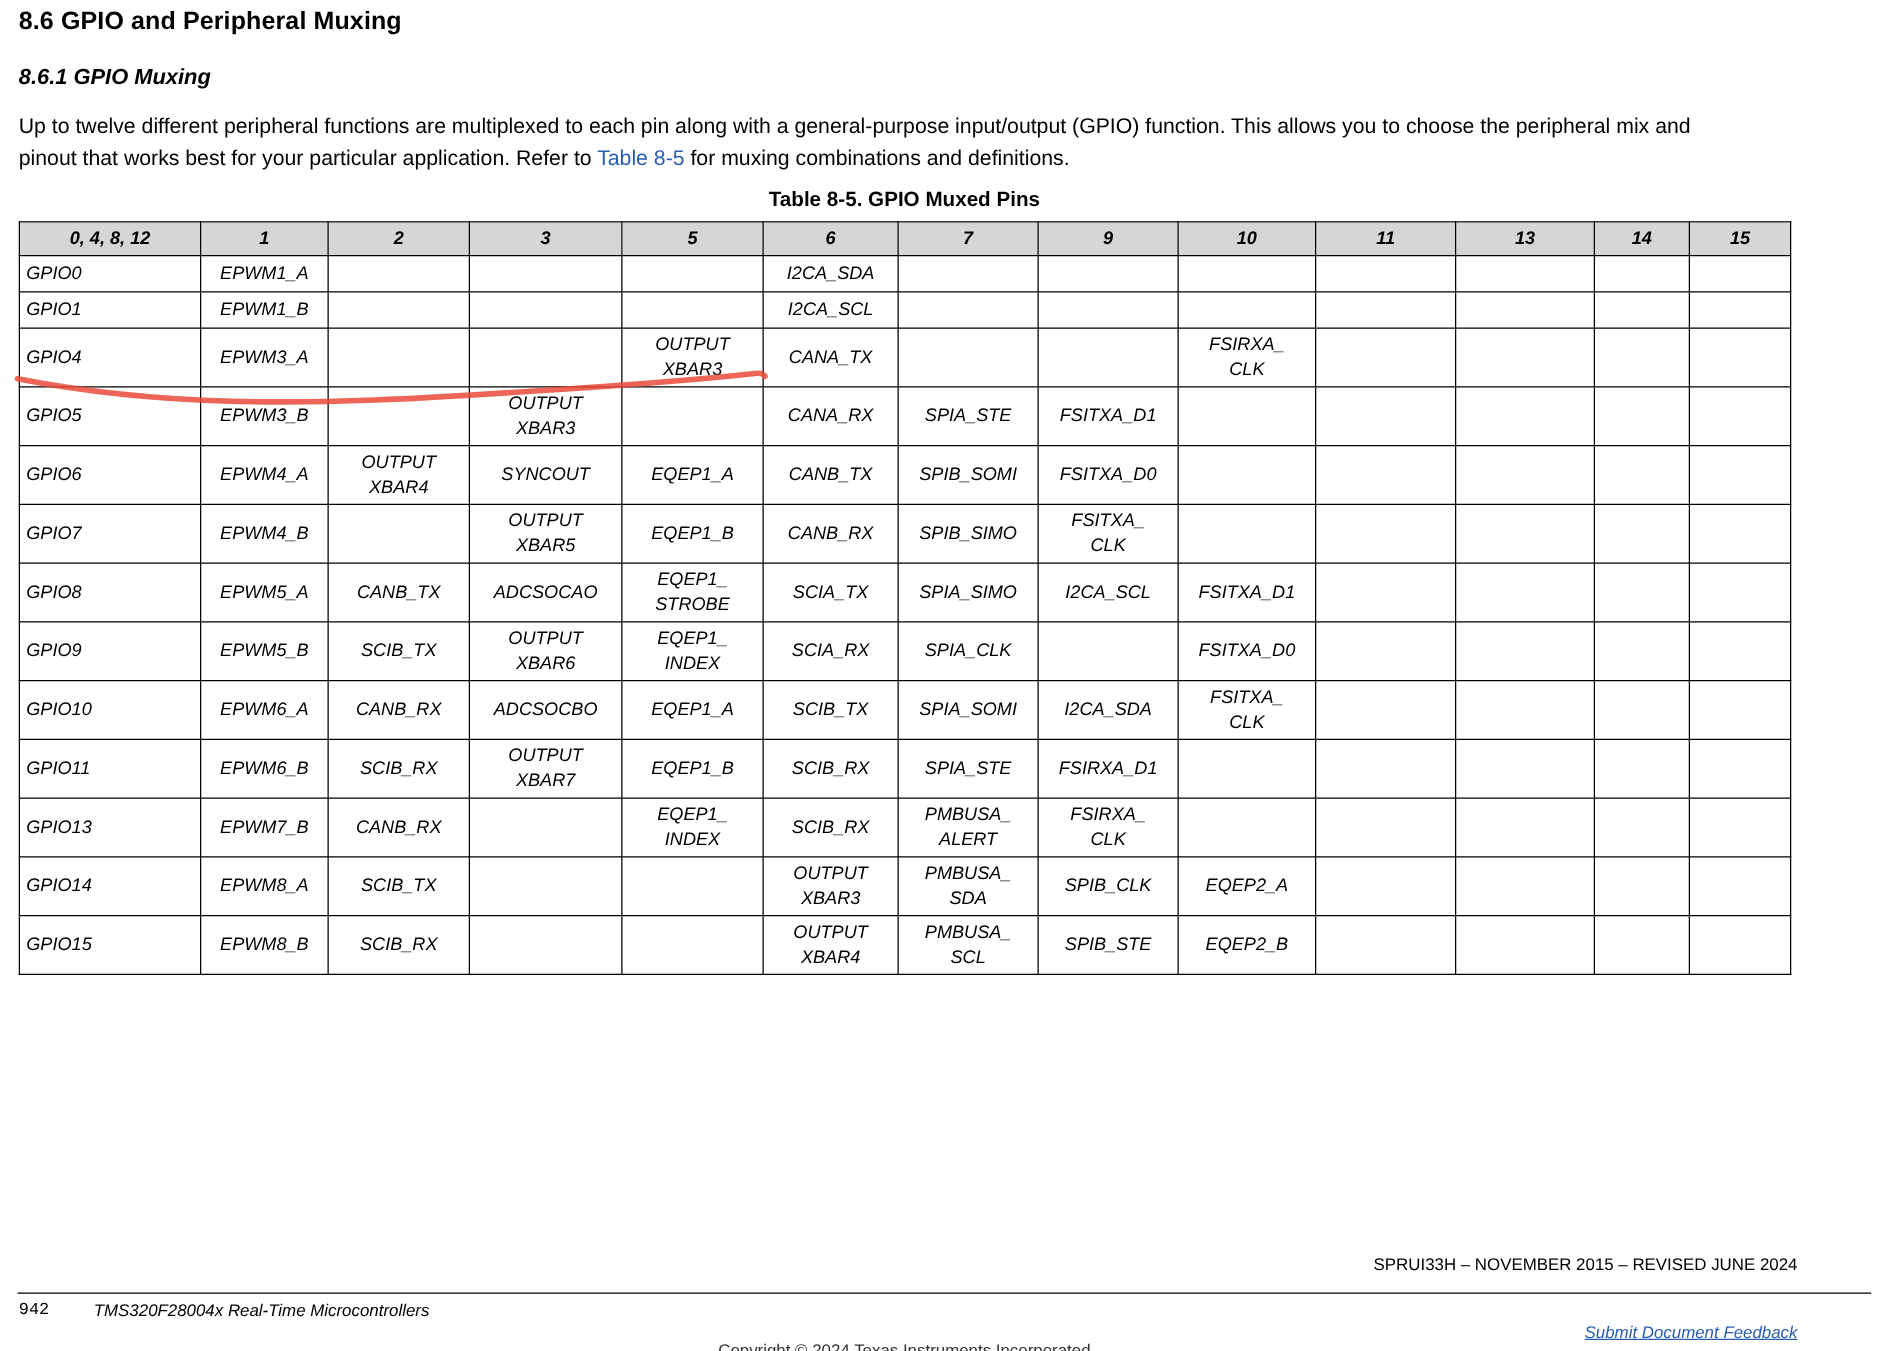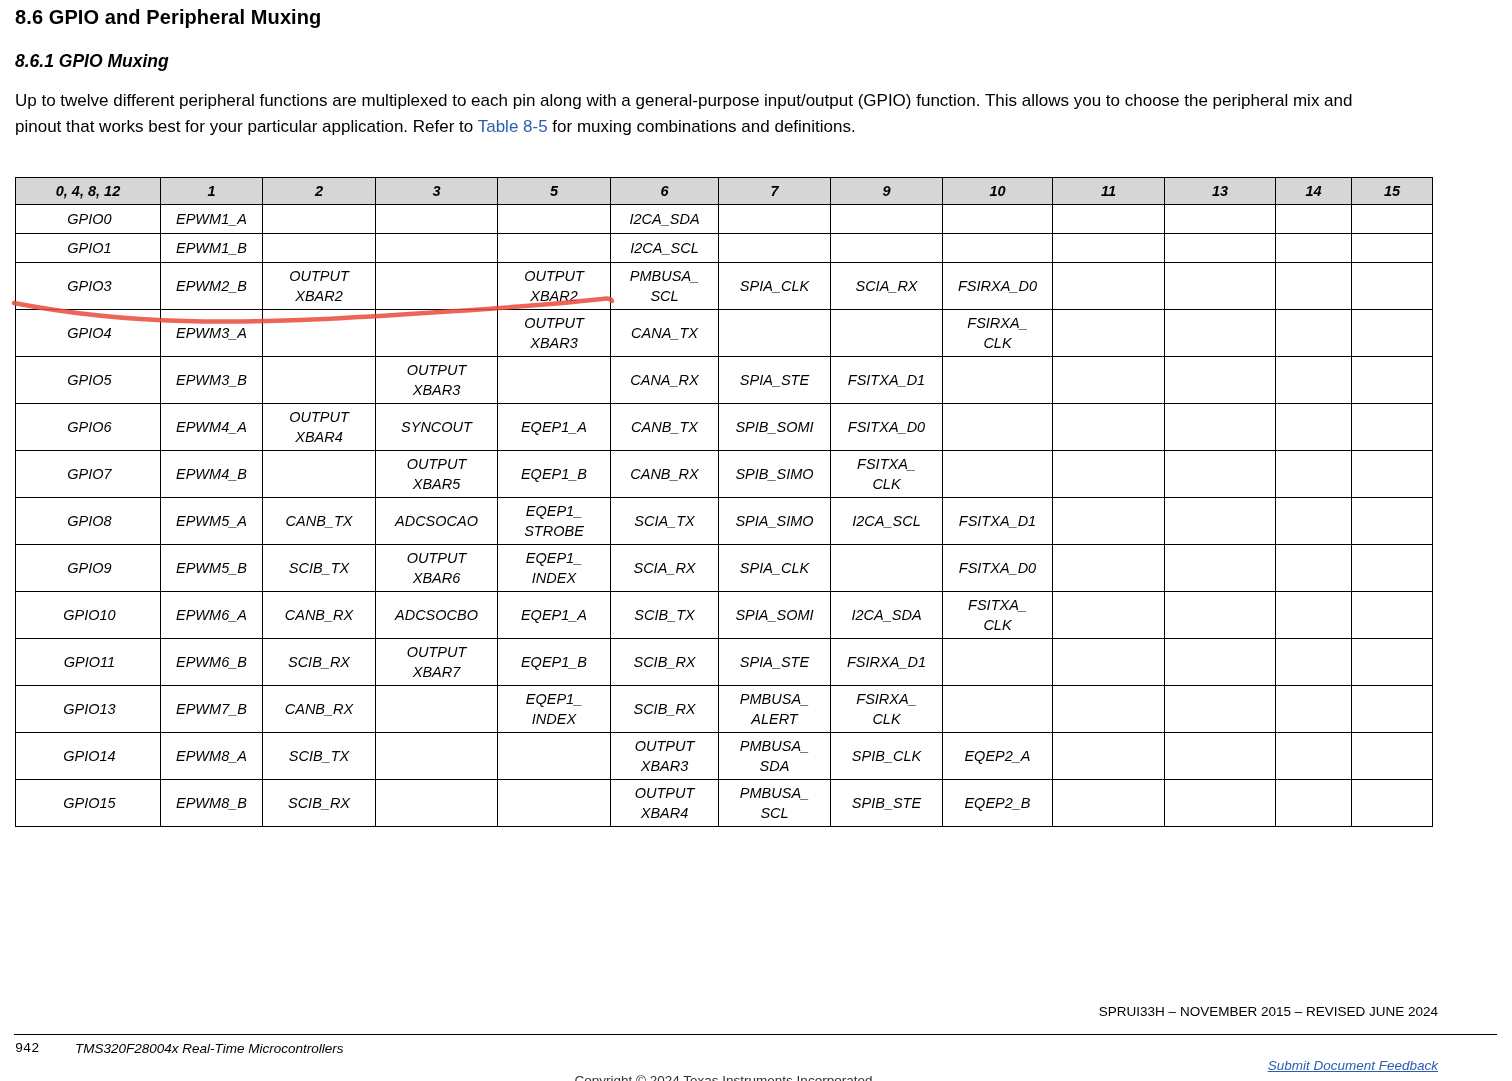--- a/index.html
+++ b/index.html
@@ -43,21 +43,21 @@
     text-align:center; vertical-align:middle;
     padding:3px 2px; line-height:20px;
     white-space:pre-line;
     overflow:hidden;
   }
   table.mux th {
     background:var(--header-bg,#d6d6d6);
     font-weight:bold; height:27px;
   }
   table.mux tbody tr { height:29px; }
-  table.mux td:first-child { text-align:center; padding-left:5px; }
+  table.mux td:first-child { text-align:left; padding-left:5px; }
 
   .annotation-layer {
     position:absolute; top:0; left:0; width:1512px; height:1081px;
     pointer-events:none; z-index:5;
   }
 
   .footer-rule {
     position:absolute; top:1034px; left:14px; width:1483px;
     border-top:1px solid #000;
   }
@@ -78,20 +78,21 @@
 <body>
 
 <div class="page">
 
   <h1 class="section-heading">8.6 GPIO and Peripheral Muxing</h1>
 
   <h2 class="subsection-heading">8.6.1 GPIO Muxing</h2>
 
   <p class="intro"><span>Up to twelve different peripheral functions are multiplexed to each pin along with a general-purpose input/output (GPIO) function. This allows you to choose the peripheral mix and pinout that works best for your particular application. Refer to </span><a class="link">Table 8-5</a><span> for muxing combinations and definitions.</span></p>
 
+  <div class="table-title">Table 8-5. GPIO Muxed Pins</div>
 
   <table class="mux">
     <colgroup id="cols">
         <col style="width: 145px;">
         <col style="width: 102px;">
         <col style="width: 113px;">
         <col style="width: 122px;">
         <col style="width: 113px;">
         <col style="width: 108px;">
         <col style="width: 112px;">
@@ -144,38 +145,20 @@
           <td>I2CA_SCL</td>
           <td></td>
           <td></td>
           <td></td>
           <td></td>
           <td></td>
           <td></td>
           <td></td>
         </tr>
         <tr>
-          <td>GPIO3</td>
-          <td>EPWM2_B</td>
-          <td>OUTPUT
-XBAR2</td>
-          <td></td>
-          <td>OUTPUT
-XBAR2</td>
-          <td>PMBUSA_
-SCL</td>
-          <td>SPIA_CLK</td>
-          <td>SCIA_RX</td>
-          <td>FSIRXA_D0</td>
-          <td></td>
-          <td></td>
-          <td></td>
-          <td></td>
-        </tr>
-        <tr>
           <td>GPIO4</td>
           <td>EPWM3_A</td>
           <td></td>
           <td></td>
           <td>OUTPUT
 XBAR3</td>
           <td>CANA_TX</td>
           <td></td>
           <td></td>
           <td>FSIRXA_

